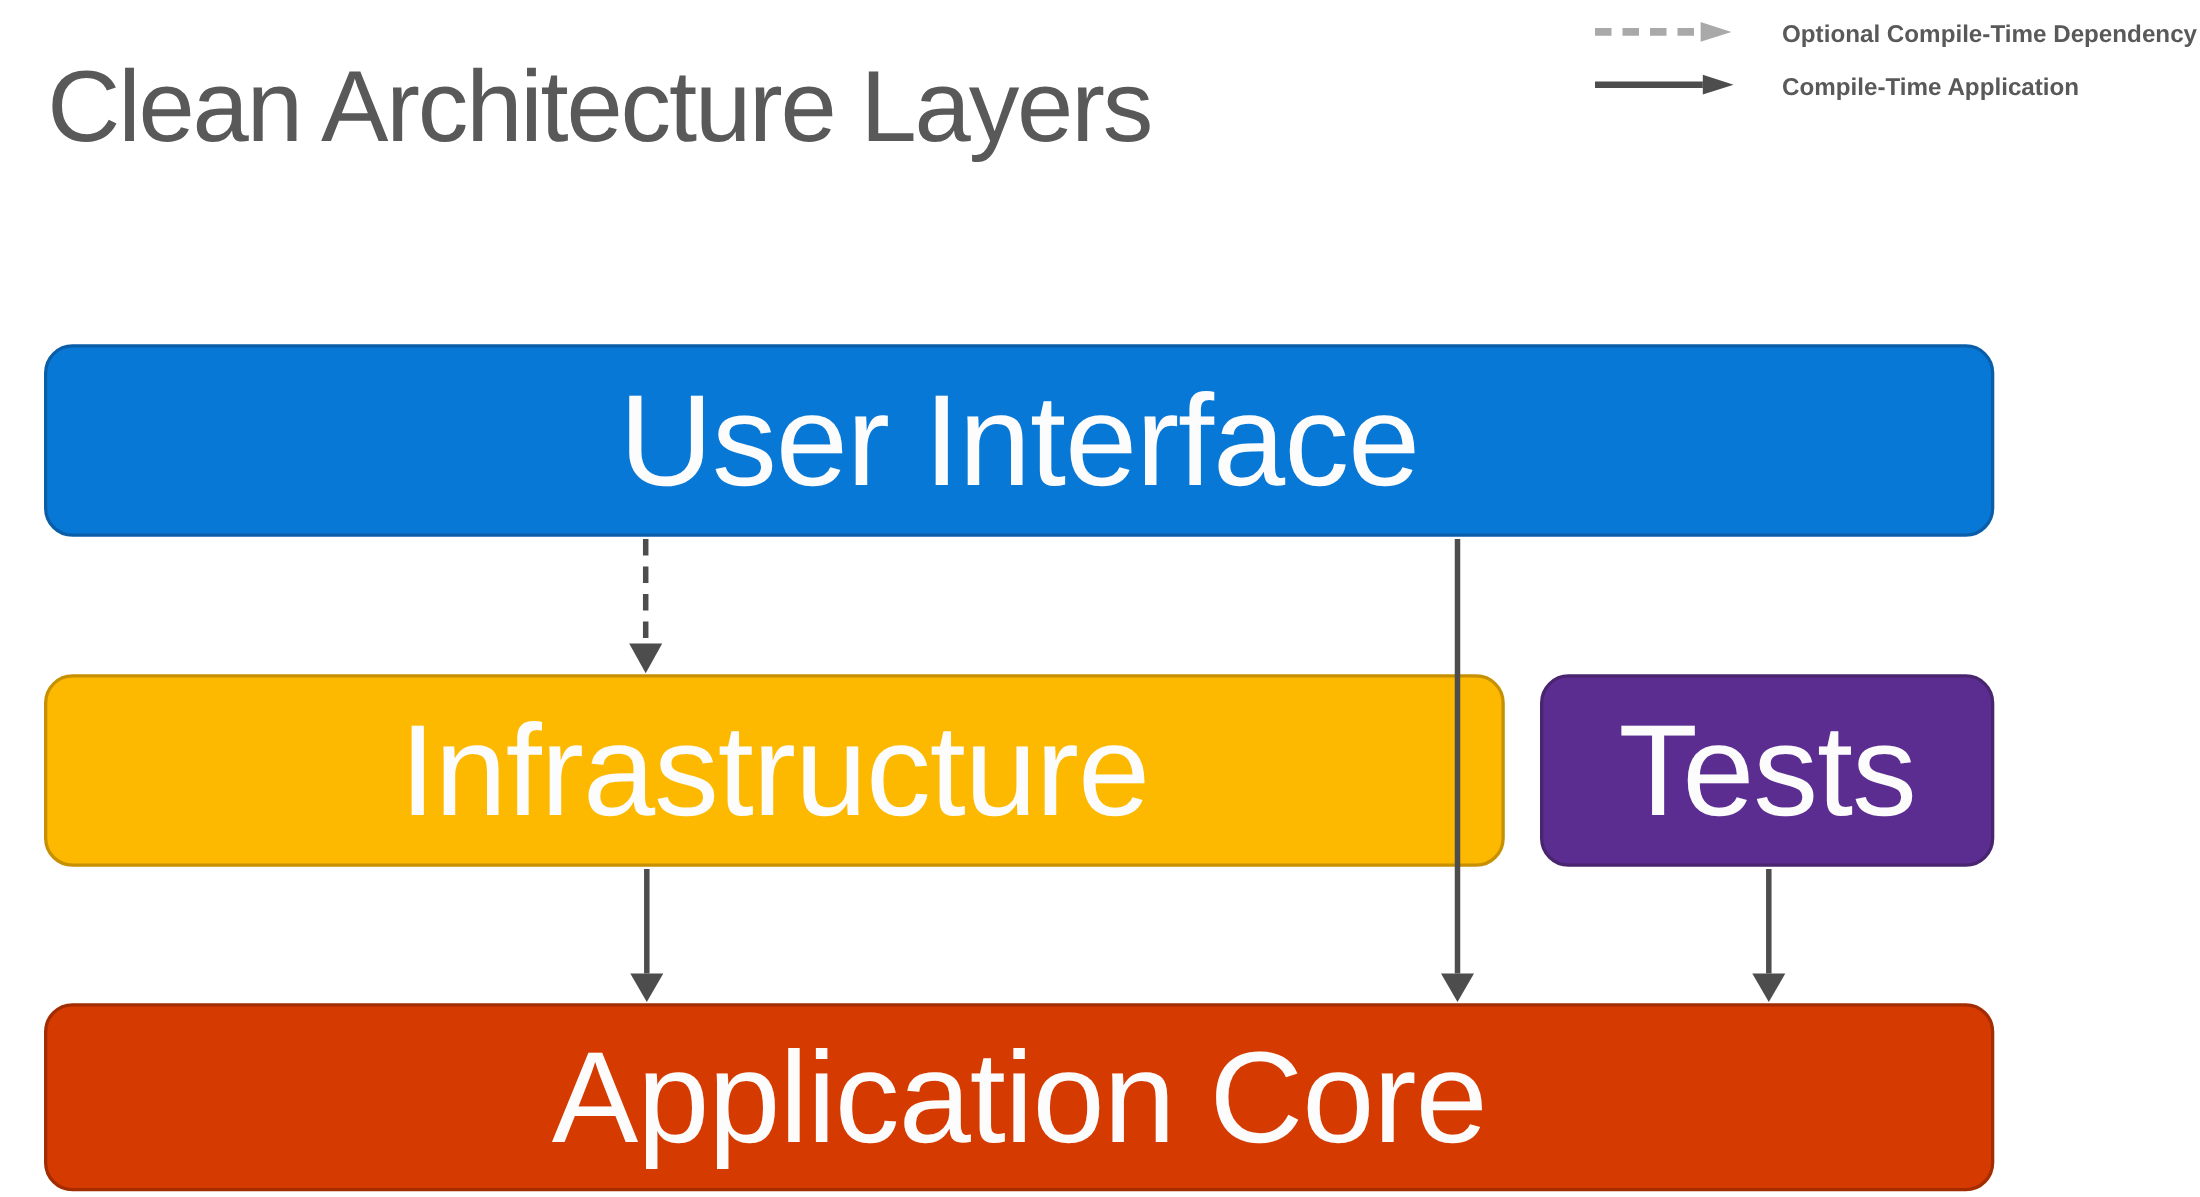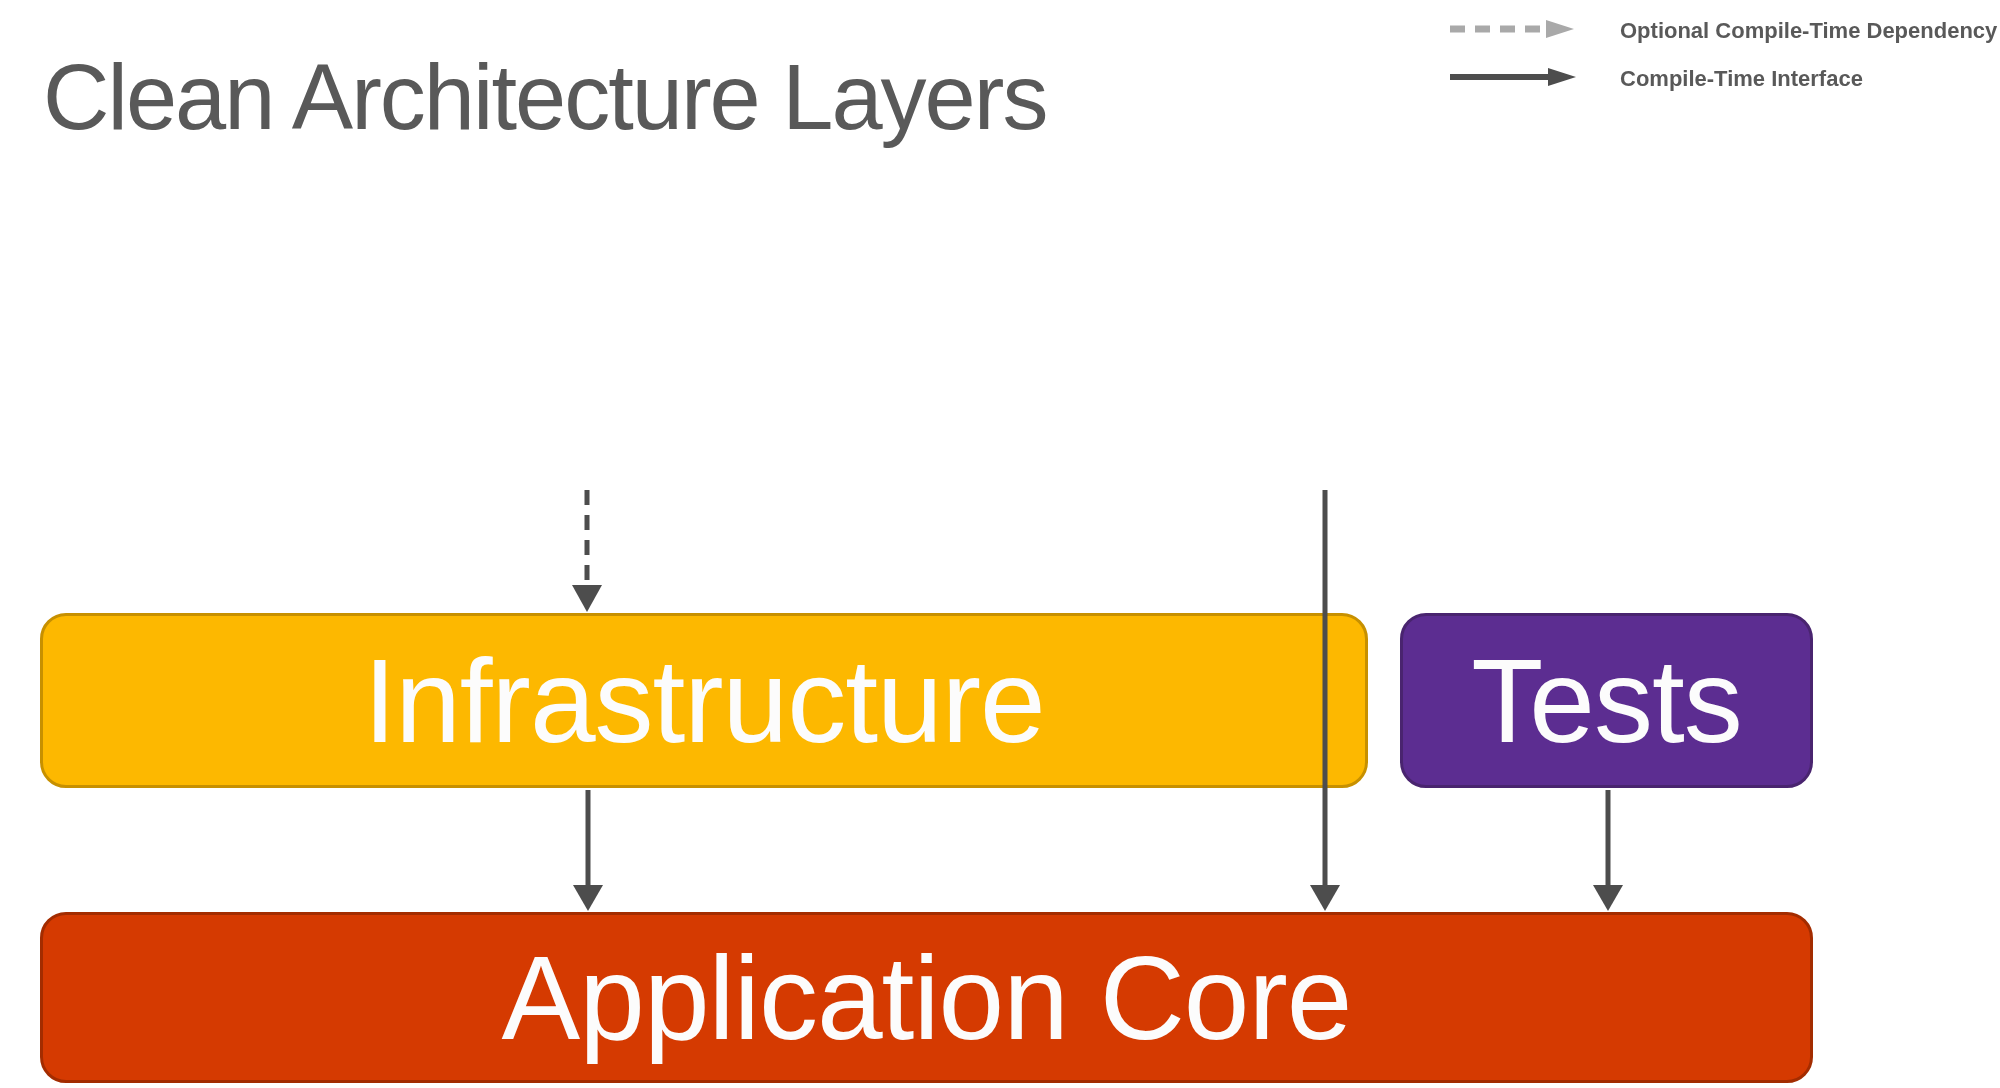--- a/index.html
+++ b/index.html
@@ -112,24 +112,27 @@
         <line x1="2" y1="11" x2="98" y2="11" stroke="#a9a9a9" stroke-width="7" stroke-dasharray="15 10"></line>
         <polygon points="98,2 98,20 126,11" fill="#a9a9a9"></polygon>
       </svg>
       <span class="legend-label">Optional Compile-Time Dependency</span>
     </div>
     <div class="legend-row">
       <svg width="130" height="22" viewBox="0 0 130 22">
         <line x1="2" y1="11" x2="100" y2="11" stroke="#4d4d4d" stroke-width="6"></line>
         <polygon points="100,2 100,20 128,11" fill="#4d4d4d"></polygon>
       </svg>
-      <span class="legend-label">Compile-Time Interface</span>
+      <span class="legend-label">Compile-Time Application</span>
     </div>
   </div>
 
+  <div class="layer-box box-user-interface">
+    <span class="layer-label">User Interface</span>
+  </div>
 
   <div class="layer-box box-infrastructure">
     <span class="layer-label">Infrastructure</span>
   </div>
 
   <div class="layer-box box-application-core">
     <span class="layer-label">Application Core</span>
   </div>
 
   <div class="layer-box box-tests">

